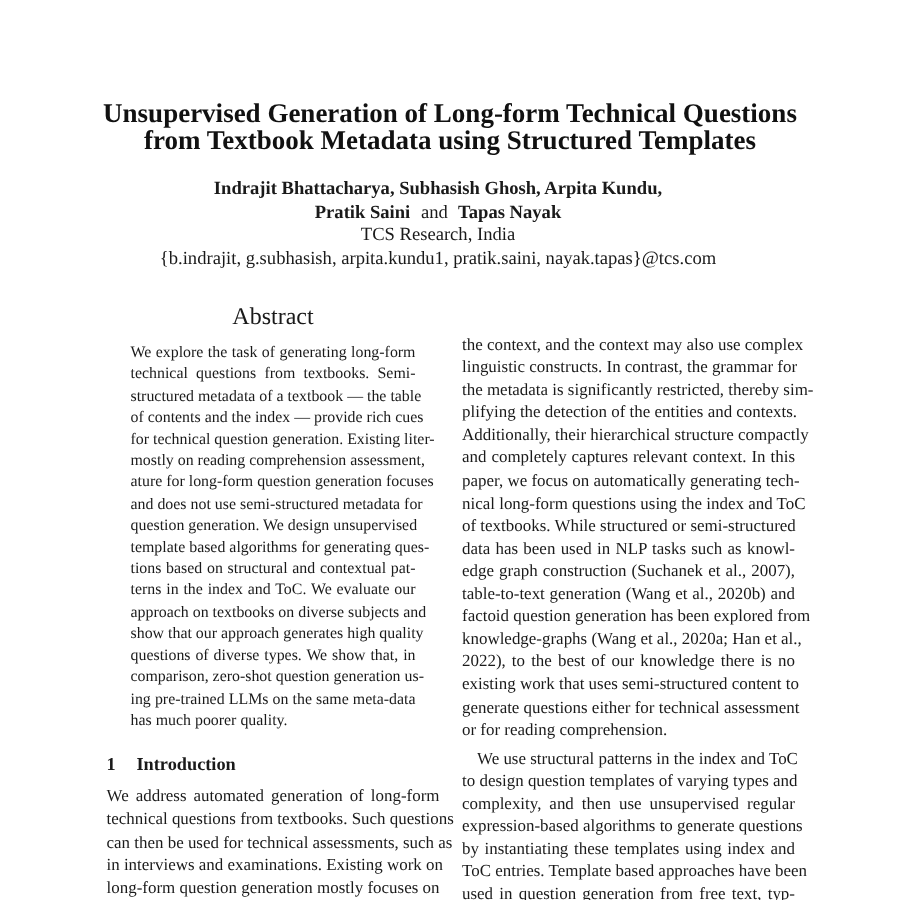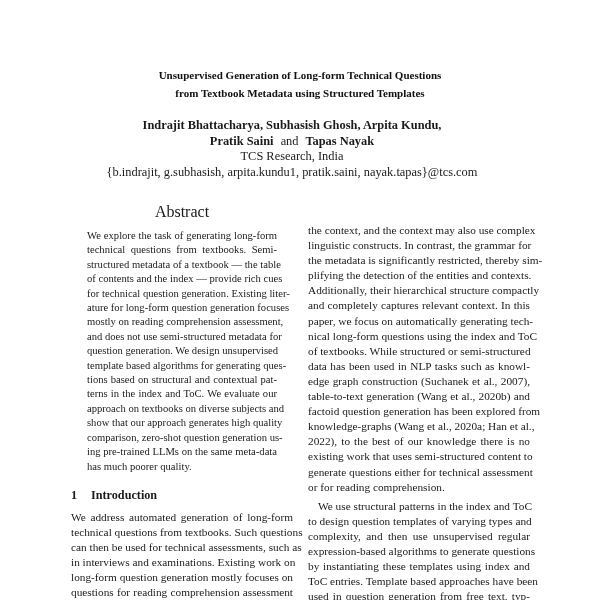--- a/index.html
+++ b/index.html
@@ -3,21 +3,21 @@
 <meta charset="utf-8">
 <style>
   html, body { margin:0; padding:0; }
   body {
     width:600px; height:600px; overflow:hidden; background:#ffffff;
     font-family:"Liberation Serif", "DejaVu Serif", serif; color:#1a1a1a;
     position:relative;
   }
   .title {
     position:absolute; left:0; top:66px; width:600px; text-align:center;
-    font-weight:bold; font-size:11px; line-height:18px; color:#111;
+    font-weight:bold; font-size:18px; line-height:18px; color:#111;
   }
   .authors {
     position:absolute; left:0; top:118px; width:584px; text-align:center;
     font-size:12.4px; line-height:15.5px;
   }
   .authors .b { font-weight:bold; }
   .authors .and { font-weight:normal; }
   .affil, .emails { font-weight:normal;text-align:center; }
 
   .col { position:absolute; font-size:11.3px; }
@@ -61,29 +61,30 @@
 </div>
 
 <div class="col left">
   <div class="abs-head">Abstract</div>
   <div class="abs-body">
     <span class="ln">We explore the task of generating long-form</span>
     <span class="ln">technical questions from textbooks. Semi-</span>
     <span class="ln">structured metadata of a textbook — the table</span>
     <span class="ln">of contents and the index — provide rich cues</span>
     <span class="ln">for technical question generation. Existing liter-</span>
+    <span class="ln">mostly on reading comprehension assessment,</span>
     <span class="ln">ature for long-form question generation focuses</span>
-    <span class="ln">mostly on reading comprehension assessment,</span>
     <span class="ln">and does not use semi-structured metadata for</span>
     <span class="ln">question generation. We design unsupervised</span>
     <span class="ln">template based algorithms for generating ques-</span>
     <span class="ln">tions based on structural and contextual pat-</span>
     <span class="ln">terns in the index and ToC. We evaluate our</span>
     <span class="ln">approach on textbooks on diverse subjects and</span>
     <span class="ln">show that our approach generates high quality</span>
+    <span class="ln">questions of diverse types. We show that, in</span>
     <span class="ln">comparison, zero-shot question generation us-</span>
     <span class="ln">ing pre-trained LLMs on the same meta-data</span>
     <span class="ln last">has much poorer quality.</span>
   </div>
 
   <div class="sec-head">
     <span class="num">1</span><span>Introduction</span>
   </div>
   <div class="para">
     <span class="ln">We address automated generation of long-form</span>

